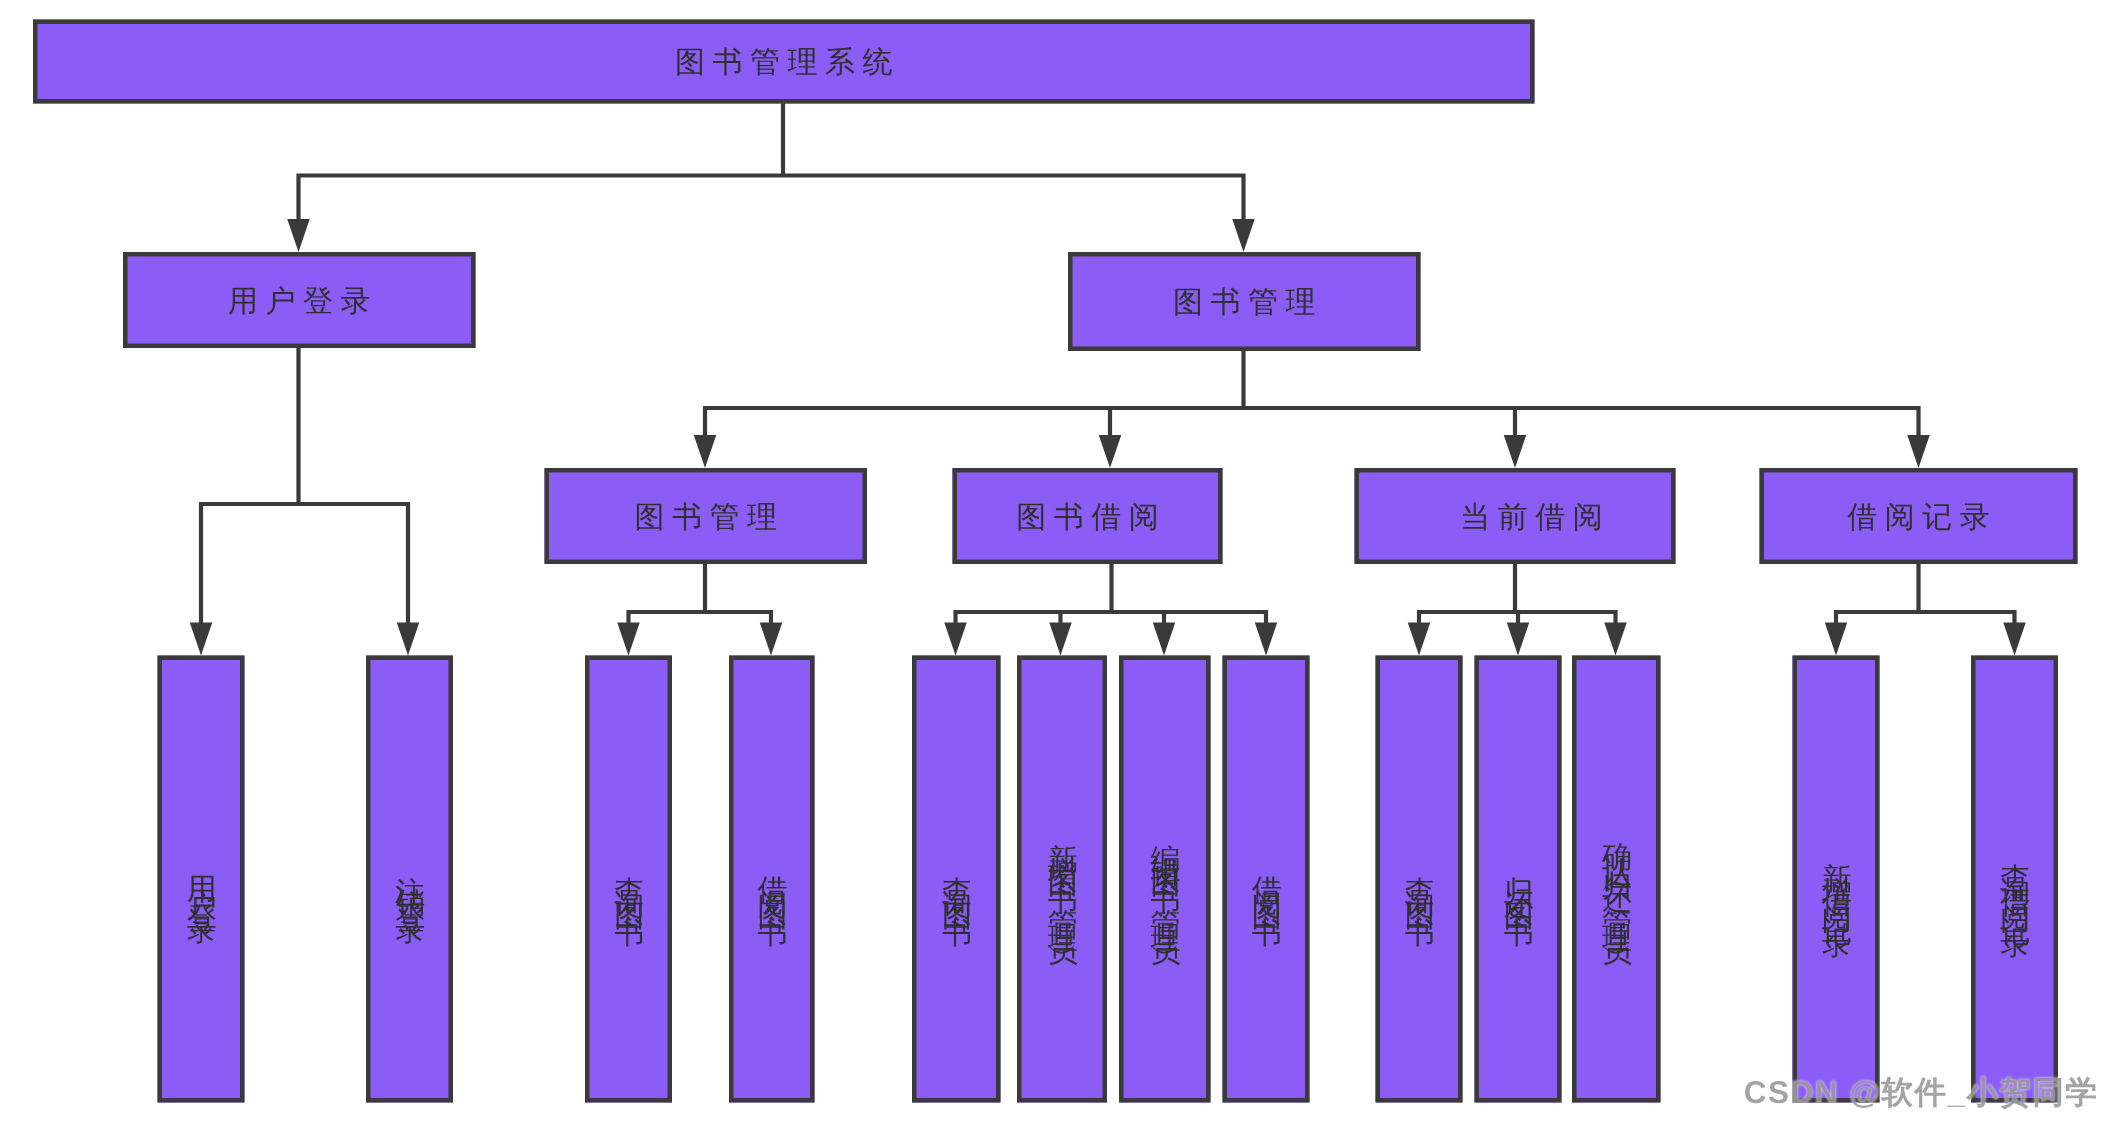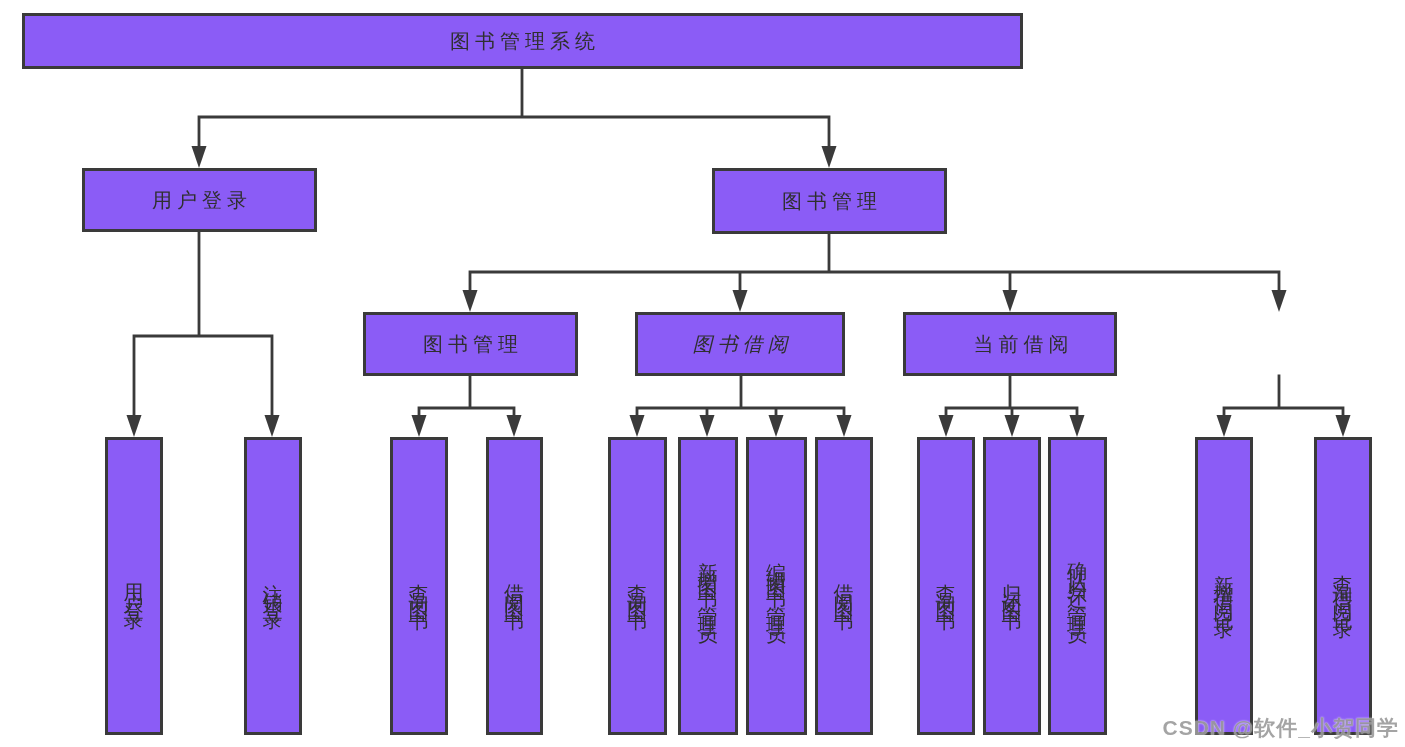--- a/index.html
+++ b/index.html
@@ -116,25 +116,28 @@
   <div class="node hbox" style="left:82px;top:168px;width:235px;height:64px;">
     <span>用户登录</span>
   </div>
   <div class="node hbox" style="left:712px;top:168px;width:235px;height:66px;">
     <span>图书管理</span>
   </div>
 
   <div class="node hbox" style="left:363px;top:312px;width:215px;height:64px;">
     <span>图书管理</span>
   </div>
-  <div class="node hbox" style="left:635px;top:312px;width:210px;height:64px;font-style:italic;">
+  <div class="node hbox" style="left:635px;top:312px;width:180px;height:64px;">
     <span>图书借阅</span>
   </div>
   <div class="node hbox" style="left:903px;top:312px;width:214px;height:64px;padding-left:22px;">
     <span>当前借阅</span>
+  </div>
+  <div class="node hbox" style="left:1173px;top:312px;width:212px;height:64px;">
+    <span>借阅记录</span>
   </div>
 
   <div class="node vbox" style="left:105px;top:437px;width:58px;height:298px;">
     <span>用户登录</span>
   </div>
   <div class="node vbox" style="left:244px;top:437px;width:58px;height:298px;">
     <span>注销登录</span>
   </div>
 
   <div class="node vbox" style="left:390px;top:437px;width:58px;height:298px;">

